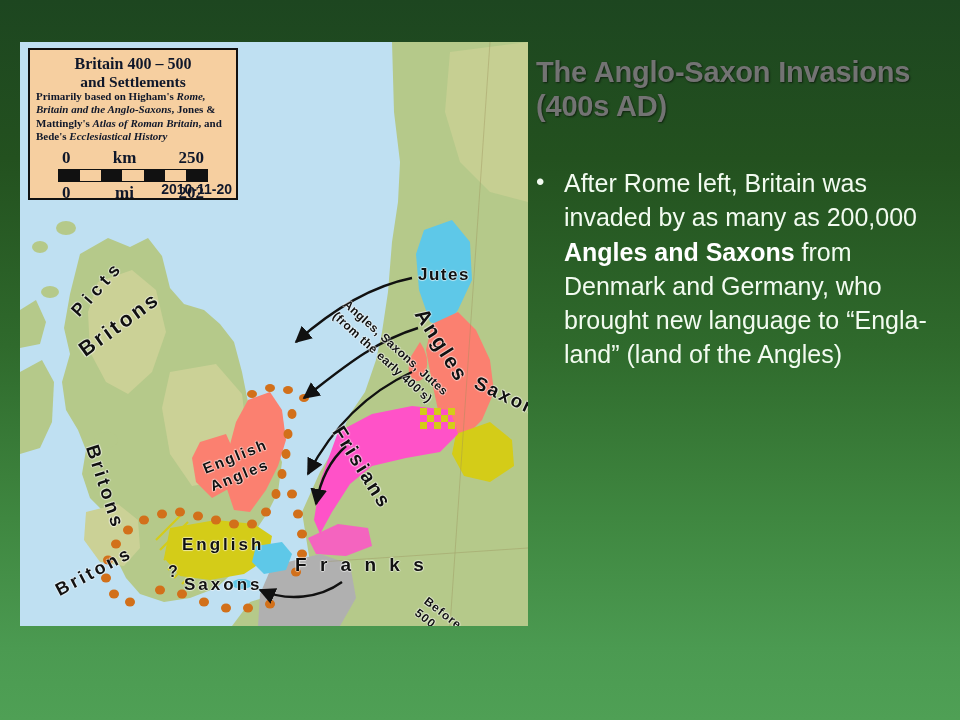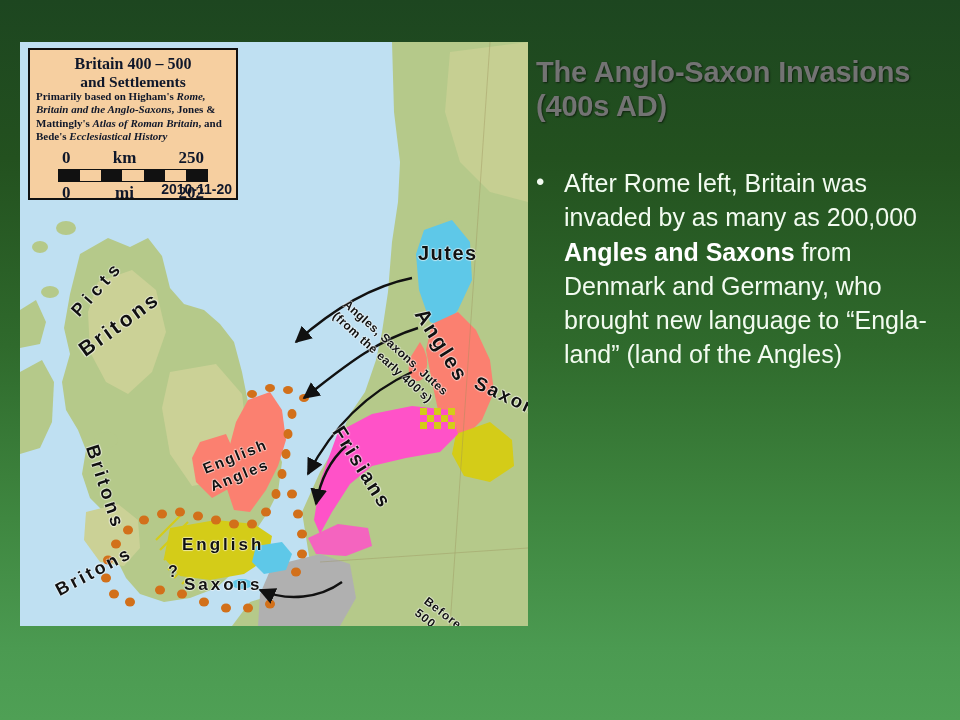--- a/index.html
+++ b/index.html
@@ -21,21 +21,21 @@
   .map-label{
     position:absolute;
     font-family:"Liberation Sans", sans-serif;
     font-weight:bold; color:#111;
     letter-spacing:1px;
     white-space:nowrap;
     text-shadow: -1px 0 1px rgba(255,255,255,.55), 1px 0 1px rgba(255,255,255,.55),
                   0 -1px 1px rgba(255,255,255,.55), 0 1px 1px rgba(255,255,255,.55);
     pointer-events:none;
   }
-  .ml-jutes   { left:398px; top:200px; font-size:20px; letter-spacing:1.5px; }
+  .ml-jutes   { left:398px; top:223px; font-size:17px; letter-spacing:1.5px; }
   .ml-angles  { left:410px; top:262px; font-size:21px; letter-spacing:2px; transform:rotate(58deg); transform-origin:left top; }
   .ml-saxons  { left:460px; top:330px; font-size:19px; letter-spacing:2px; transform:rotate(25deg); transform-origin:left top; }
   .ml-frisians{ left:327px; top:380px; font-size:20px; letter-spacing:2px; transform:rotate(58deg); transform-origin:left top; }
   .ml-franks  { left:275px; top:512px; font-size:19px; letter-spacing:4px; }
   .ml-picts   { left:47px;  top:265px; font-size:18px; letter-spacing:5px; transform:rotate(-48deg); transform-origin:left top; }
   .ml-britons1{ left:54px;  top:300px; font-size:21px; letter-spacing:3px; transform:rotate(-36deg); transform-origin:left top; }
   .ml-britons2{ left:82px;  top:400px; font-size:19px; letter-spacing:3px; transform:rotate(72deg); transform-origin:left top; }
   .ml-britons3{ left:32px;  top:540px; font-size:18px; letter-spacing:3px; transform:rotate(-28deg); transform-origin:left top; }
   .ml-engang  { left:180px; top:418px; font-size:15px; letter-spacing:2px; line-height:1.28; transform:rotate(-22deg); transform-origin:left top; text-align:left;}
   .ml-english { left:162px; top:493px; font-size:17px; letter-spacing:3px; }
@@ -250,20 +250,21 @@
         <span>202</span>
       </div>
     </div>
     <div class="lg-date">2010-11-20</div>
   </div>
 
   <div class="map-label ml-jutes">Jutes</div>
   <div class="map-label ml-angles">Angles</div>
   <div class="map-label ml-saxons">Saxons</div>
   <div class="map-label ml-frisians">Frisians</div>
+  <div class="map-label ml-franks">F r a n k s</div>
   <div class="map-label ml-picts">Picts</div>
   <div class="map-label ml-britons1">Britons</div>
   <div class="map-label ml-britons2">Britons</div>
   <div class="map-label ml-britons3">Britons</div>
   <div class="map-label ml-engang">
     <div>English</div>
     <div>Angles</div>
   </div>
   <div class="map-label ml-english">English</div>
   <div class="map-label ml-qmark">?</div>

